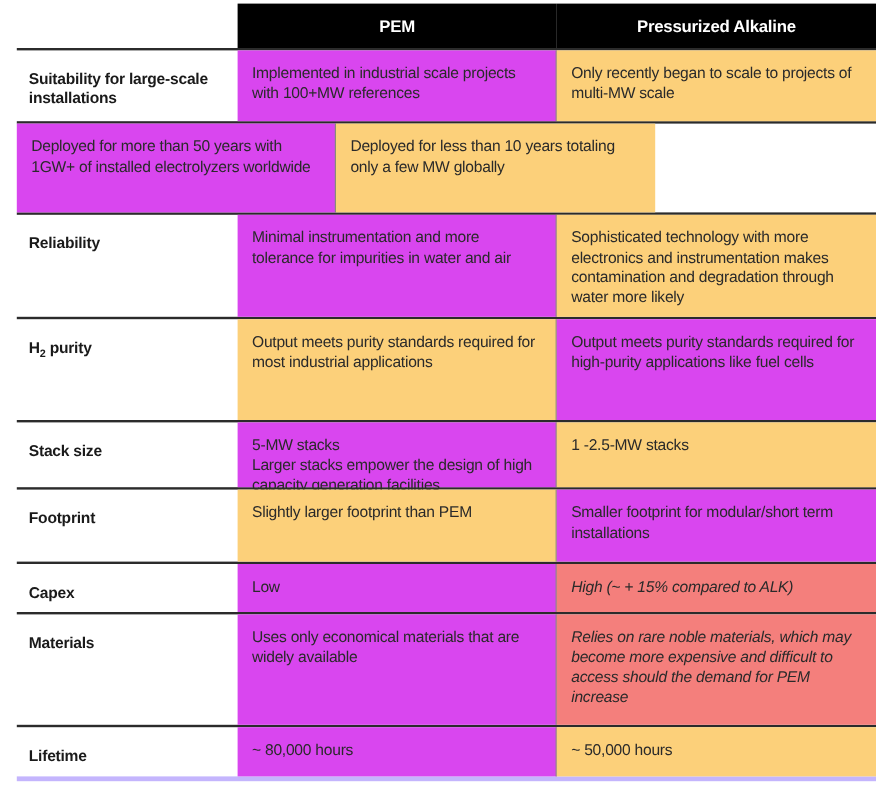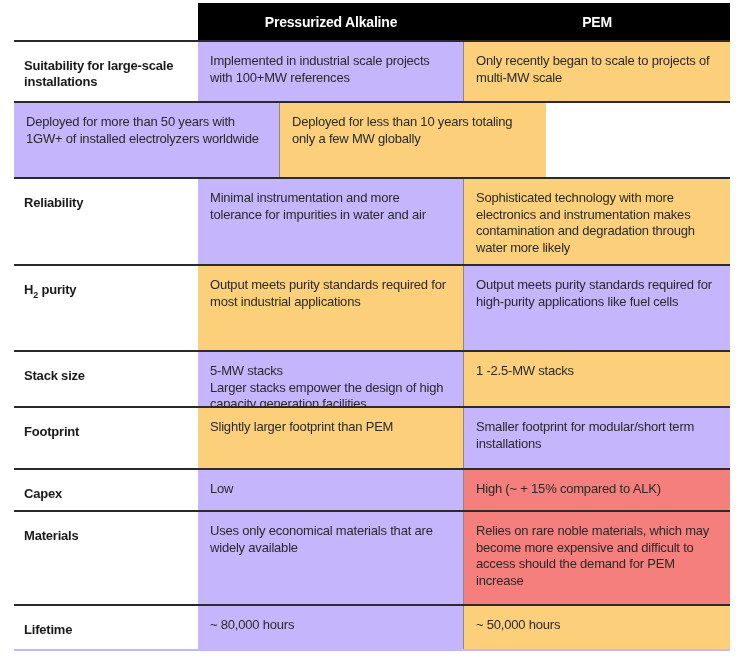--- a/index.html
+++ b/index.html
@@ -6,37 +6,37 @@
   body { width:740px; height:668px; position:relative; overflow:hidden;
     font-family:"Liberation Sans", "DejaVu Sans", sans-serif; color:#1a1a1a; }
   .table { position:absolute; left:14px; top:3px; width:716px; }
   .hdr { display:flex; height:37px; }
   .hdr .blank { width:184px; }
   .hdr .hc { background:#000; color:#fff; font-weight:bold; font-size:14px;
     display:flex; align-items:center; justify-content:center; letter-spacing:-0.2px; }
   .hdr .hc.c1 { width:266px; }
   .hdr .hc.c2 { width:266px; }
   .row { display:flex; border-top:2px solid #2b2b2b; box-sizing:border-box; }
-  .row:last-child { border-bottom:2px solid #c4b5fd; }
+  .row:last-child { border-bottom:4px solid #c4b5fd; }
   .lbl { width:184px; padding:16px 0 0 10px; box-sizing:border-box; font-weight:bold; font-size:13px; line-height:16px; letter-spacing:-0.2px; }
   .cell { width:266px; padding:11px 12px 0 12px; box-sizing:border-box; font-size:13px; line-height:16.5px; letter-spacing:-0.2px; color:#2a2a2a; }
   .cell.c1 { border-right:1px solid #8a8a7a; }
-  .green { background:#c4b5fd; }
+  .green { background:#d946ef; }
   .orange { background:#fcd07a; }
-  .red { background:#f47f7c; }
+  .red { background:#f47f7c;font-style:italic; }
   sub { font-size:9px; line-height:0; }
 </style>
 </head>
 <body>
 
 <div class="table">
   <div class="hdr">
     <div class="blank"></div>
+    <div class="hc c2">PEM</div>
     <div class="hc c1">Pressurized Alkaline</div>
-    <div class="hc c2">PEM</div>
   </div>
 
   <div class="row" style="height:61px">
     <div class="lbl">Suitability for large-scale installations</div>
     <div class="cell c1 green">Implemented in industrial scale projects with 100+MW references</div>
     <div class="cell c2 orange">Only recently began to scale to projects of multi-MW scale</div>
   </div>
 
   <div class="row" style="height:76px">
     <div class="cell c1 green">Deployed for more than 50 years with 1GW+ of installed electrolyzers worldwide</div>

